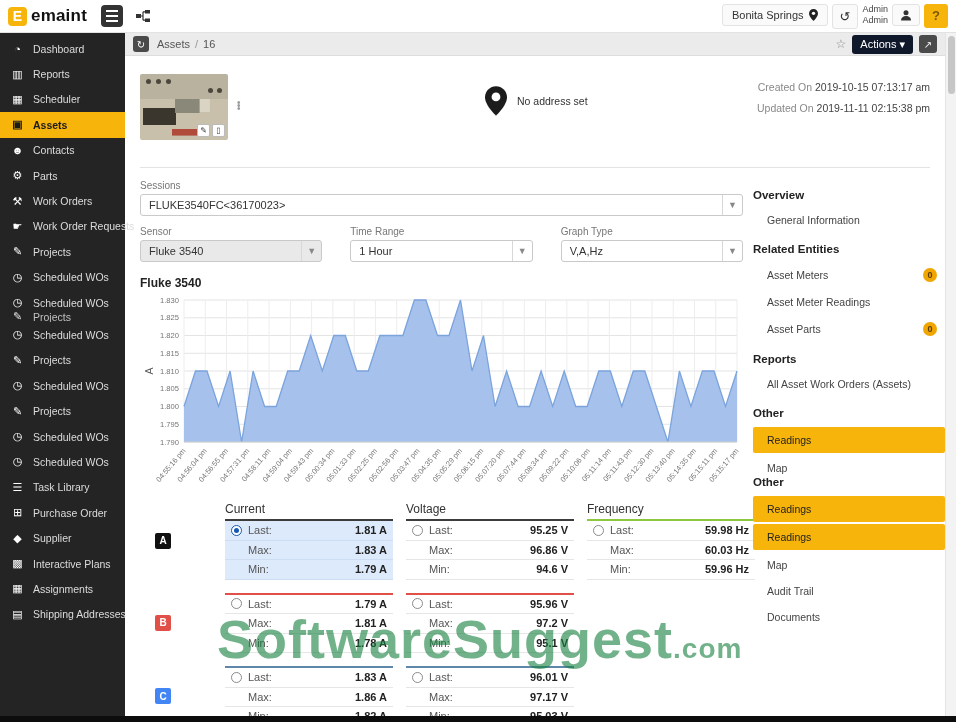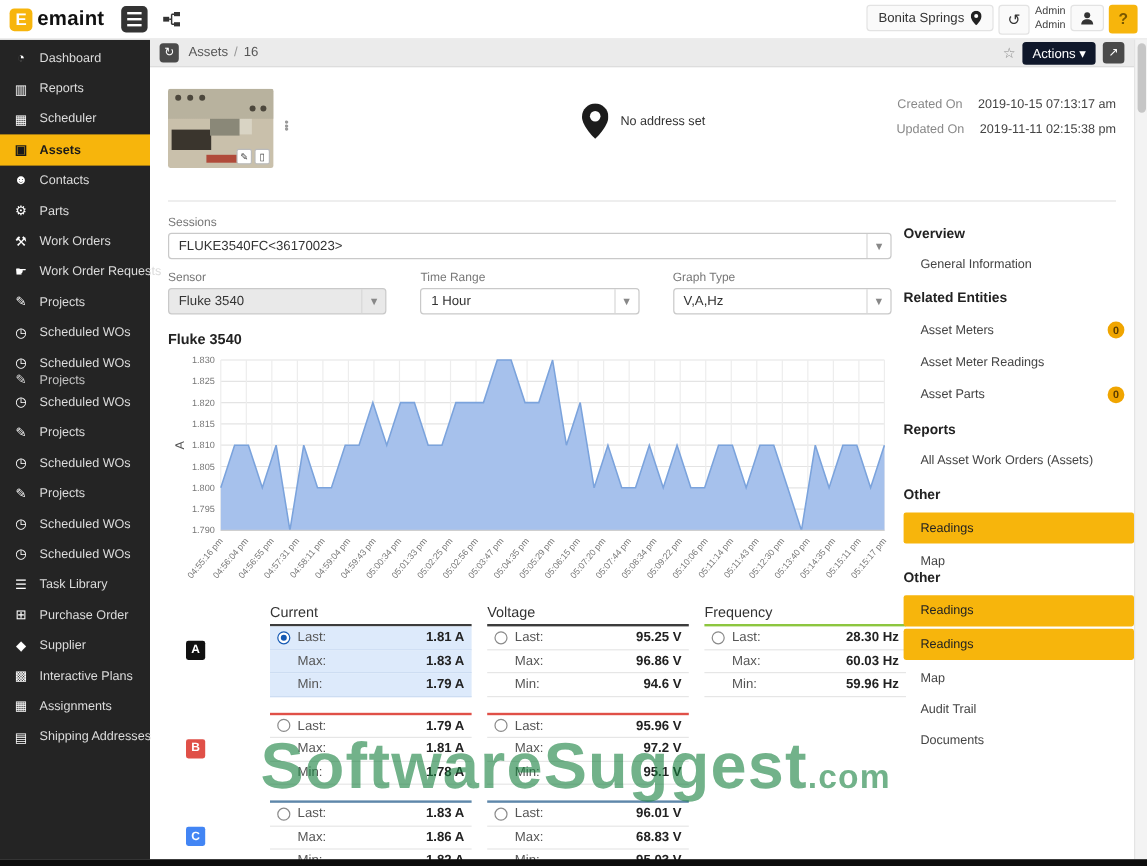--- a/index.html
+++ b/index.html
@@ -49,21 +49,21 @@
       linear-gradient(#d9d4c4,#d9d4c4) 72% 15%/26% 50%,
       linear-gradient(#b04a3a,#b04a3a) 60% 92%/40% 10%,
       #c9c0ab; background-repeat:no-repeat; }
   .photo-dot { position:absolute; width:5px; height:5px; border-radius:50%; background:#4c473c; }
   .photo-btns { position:absolute; right:3px; bottom:3px; display:flex; gap:2px; }
   .mini-btn { width:13px; height:13px; background:#fff; border:1px solid #bbb; border-radius:2px; font-size:8px; color:#444; display:flex; align-items:center; justify-content:center; cursor:pointer; }
   .dots-v { position:absolute; left:97px; top:45px; color:#999; font-size:10px; letter-spacing:0; line-height:3px; }
   .address { position:absolute; left:345px; top:30px; display:flex; align-items:center; gap:10px; font-size:10.5px; color:#333; }
   .dates { position:absolute; right:0; top:25px; font-size:10.5px; text-align:right; }
   .dates .row { margin-bottom:9px; }
-  .dates .lbl { color:#888; margin-right:10px; }
+  .dates .lbl { color:#888; }
   .dates .val { color:#444; }
 
   .content-body { display:flex; gap:10px; padding-top:12px; }
   .left-col { width:603px; flex:0 0 auto; }
   .right-col { width:192px; flex:0 0 auto; padding-top:3px; }
 
   
   .f-label { font-size:10px; color:#777; margin-bottom:3px; }
   .select { position:relative; height:22px; border:1px solid #c9c9c9; border-radius:3px; background:#fff; font-size:11px; color:#333; display:flex; align-items:center; padding:0 24px 0 8px; cursor:pointer; }
   .select.disabled { background:#e9e9e9; }
@@ -477,21 +477,21 @@
                   </div>
                 </div>
                 <div class="phase-col">
                   <div class="col-title">Frequency</div>
                   <div class="col-underline" style="background: rgb(141, 198, 63);"></div>
                   <div class="cell-row">
                     <div class="cell-left has-radio">
                       <span class="radio"></span>
                       <span class="cell-key">Last:</span>
                     </div>
-                    <span class="cell-val">28.30 Hz</span>
+                    <span class="cell-val">59.98 Hz</span>
                   </div>
                   <div class="cell-row">
                     <div class="cell-left">
                       <span class="cell-key">Max:</span>
                     </div>
                     <span class="cell-val">60.03 Hz</span>
                   </div>
                   <div class="cell-row">
                     <div class="cell-left">
                       <span class="cell-key">Min:</span>
@@ -585,21 +585,21 @@
                     <div class="cell-left has-radio">
                       <span class="radio"></span>
                       <span class="cell-key">Last:</span>
                     </div>
                     <span class="cell-val">96.01 V</span>
                   </div>
                   <div class="cell-row">
                     <div class="cell-left">
                       <span class="cell-key">Max:</span>
                     </div>
-                    <span class="cell-val">68.83 V</span>
+                    <span class="cell-val">97.17 V</span>
                   </div>
                   <div class="cell-row">
                     <div class="cell-left">
                       <span class="cell-key">Min:</span>
                     </div>
                     <span class="cell-val">95.03 V</span>
                   </div>
                 </div>
               </div>
             </div>

